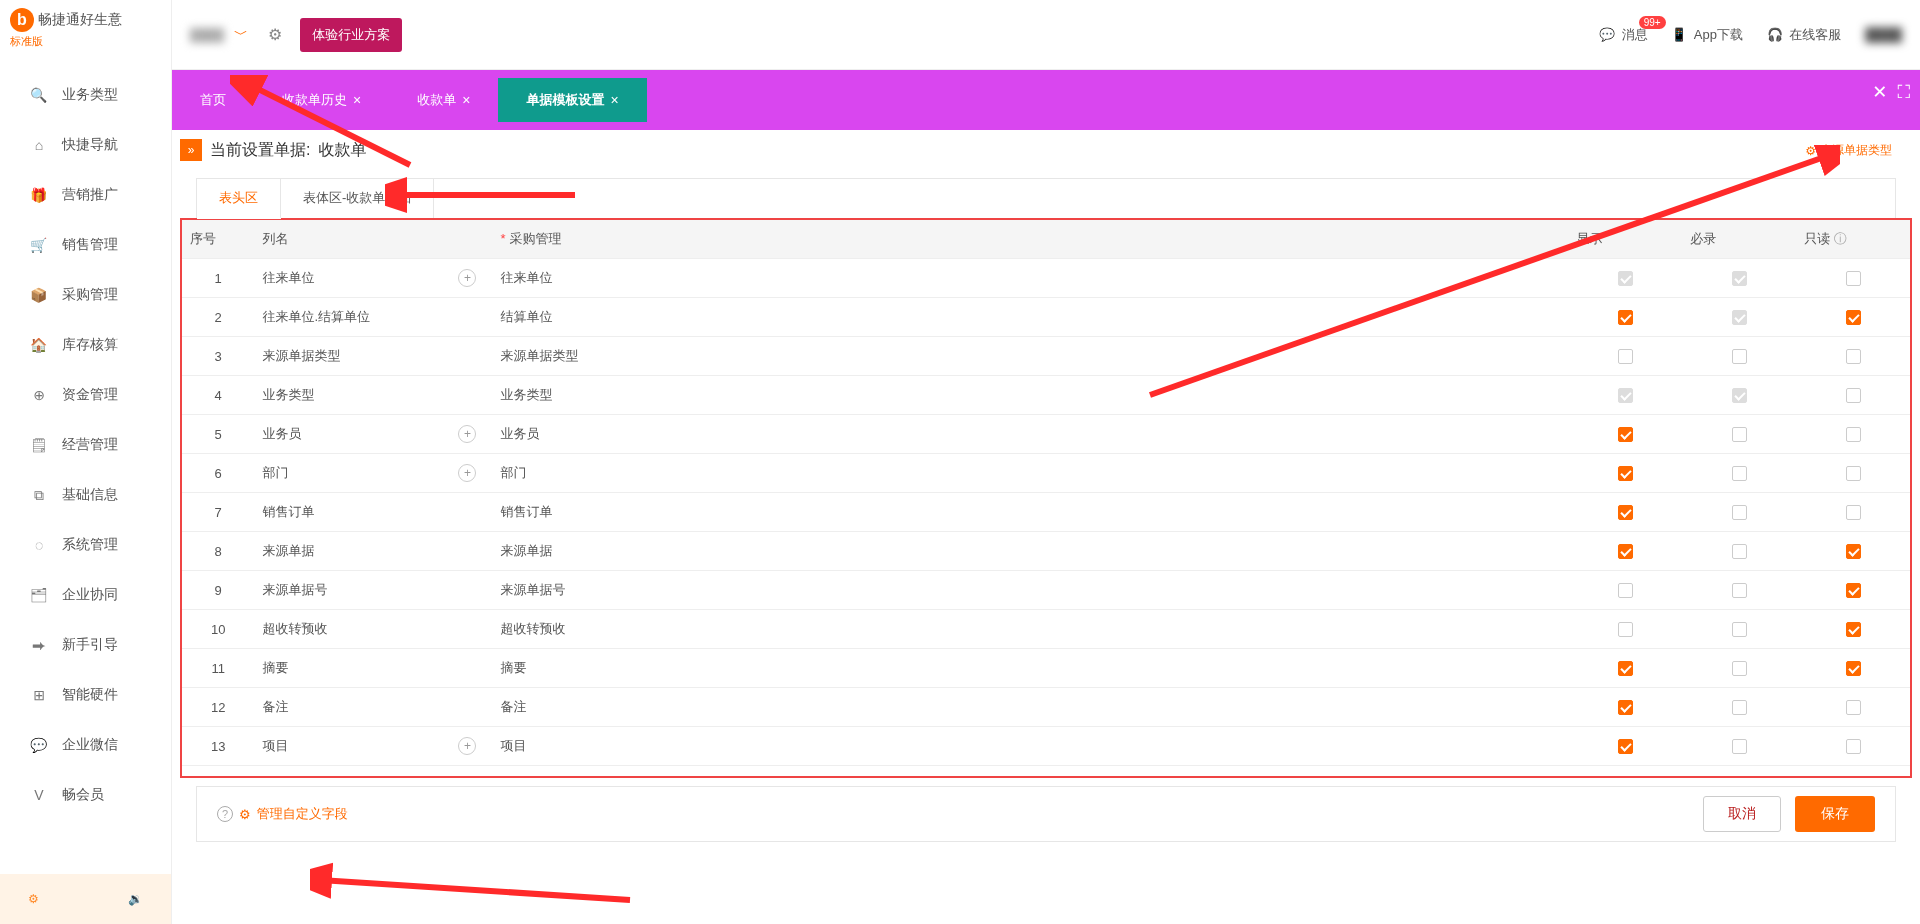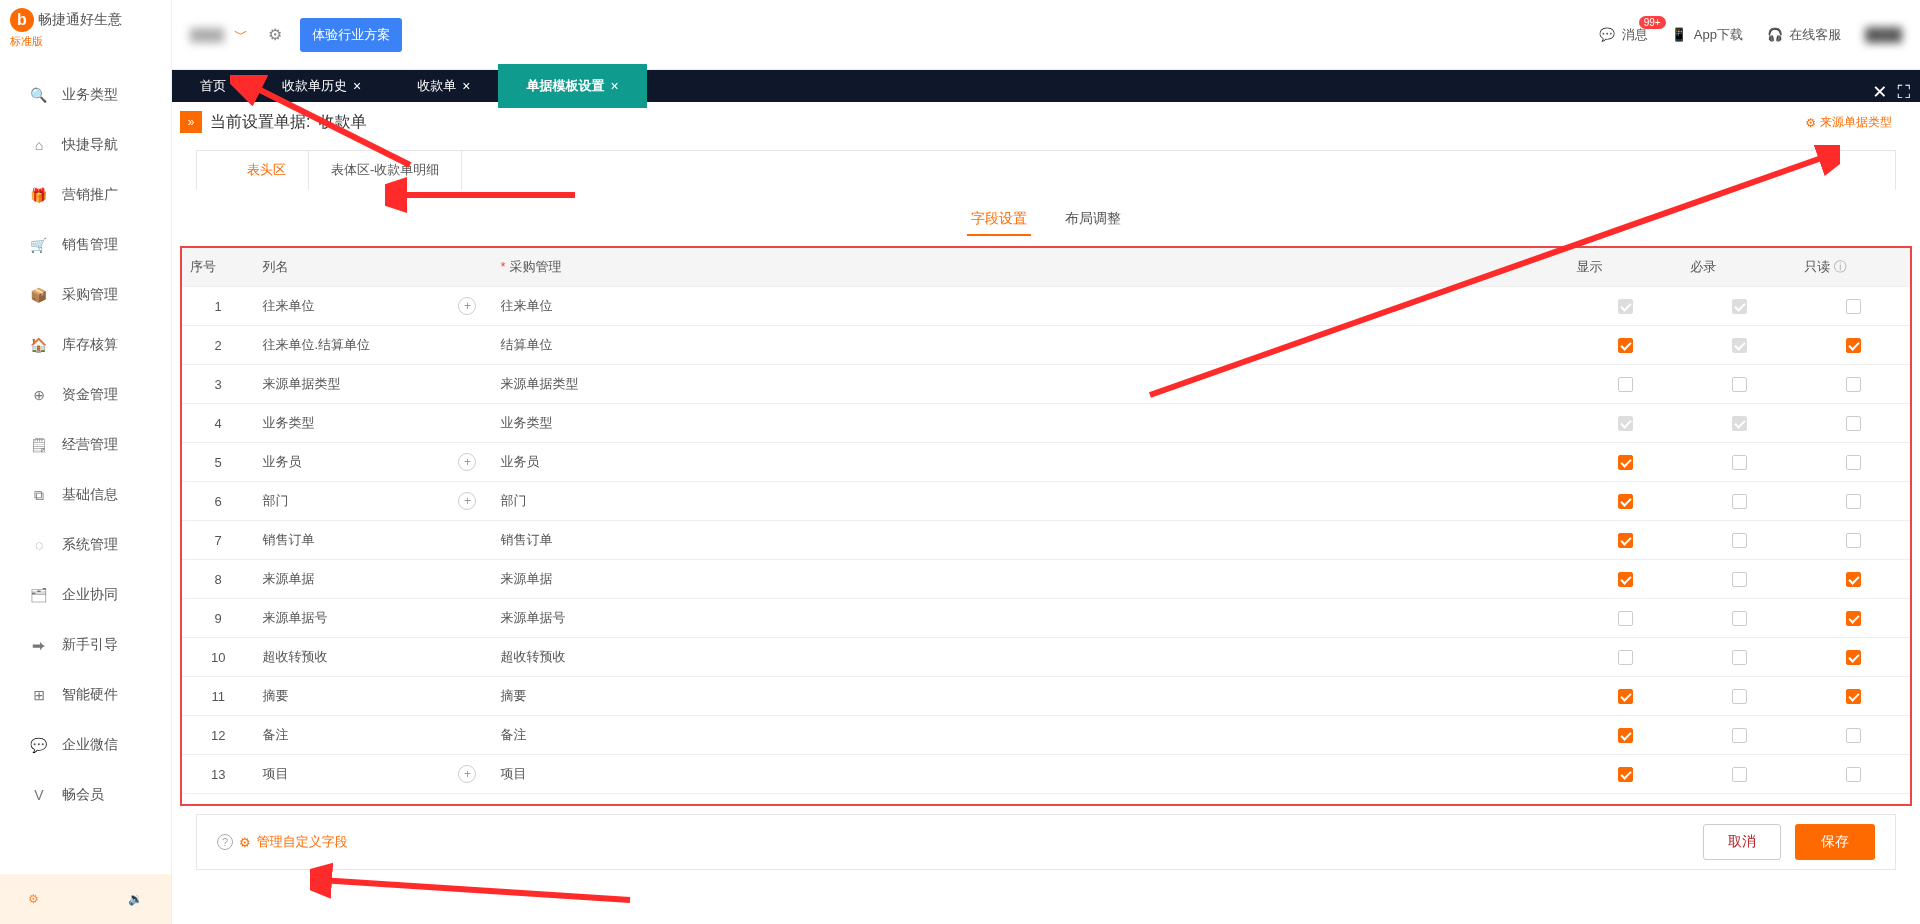--- a/index.html
+++ b/index.html
@@ -23,44 +23,44 @@
 
 
 .main { flex: 1; display: flex; flex-direction: column; }
 
 
 .hdr { height: 70px; border-bottom: 1px solid #eee; display: flex; align-items: center; padding: 0 18px; }
 .company { display: flex; align-items: center; gap: 10px; color: #555; }
 .blur { filter: blur(4px); color: #aaa; }
 .chev-down { color: #ff6a00; font-size: 14px; }
 .gear { color: #888; font-size: 16px; margin-left: 10px; }
-.btn-orange { background: #3b82f6; color: #fff; border: none; border-radius: 3px; padding: 8px 12px; margin-left: 18px; font-size: 13px; }
+.btn-orange { background: #be185d; color: #fff; border: none; border-radius: 3px; padding: 8px 12px; margin-left: 18px; font-size: 13px; }
 
 .hdr-right { margin-left: auto; display: flex; align-items: center; gap: 24px; }
 .hdr-item { display: flex; align-items: center; gap: 6px; color: #555; font-size: 13px; position: relative; }
 .badge99 { position: absolute; top: -10px; right: -18px; background: #ff4040; color: #fff; border-radius: 9px; font-size: 10px; padding: 1px 5px; }
 
 
-.tabbar { height: 32px; background: #0f172a; display: flex; align-items: center; position: relative; text-align: center; }
+.tabbar { height: 60px; background: #d946ef; display: flex; align-items: center; position: relative; text-align: center; }
 .tab { height: 44px; padding: 0 28px; color: #fff; display: flex; align-items: center; gap: 6px; }
 .tab.active { background: #0f9b8d; }
 .tab .tx { color: #fff; font-size: 13px; }
 .tab.active .tx { font-weight: 600; }
 .tab-close { font-size: 14px; }
 .tabbar-right { position: absolute; right: 10px; top: 0; height: 44px; display: flex; align-items: center; gap: 10px; color: #fff; }
 .tabbar-right span { font-size: 18px; }
 
 
 .setbar { height: 40px; display: flex; align-items: center; padding-left: 8px; position: relative; }
 .collapse-btn { width: 22px; height: 22px; background: #ff6a00; display: flex; align-items: center; justify-content: center; color: #fff; }
 .set-label { margin-left: 8px; color: #333; font-size: 16px; }
 .mem-link { position: absolute; right: 28px; top: 12px; color: #ff6a00; display: flex; align-items: center; gap: 4px; }
 
 
-.areatabs { border: 1px solid #e6e6e6; margin: 8px 24px 0 24px; border-bottom: none; display: flex; background: #fff; padding-left: 28px; }
+.areatabs { border: 1px solid #e6e6e6; margin: 8px 24px 0 24px; border-bottom: none; display: flex; background: #fff; }
 .areatab { padding: 10px 22px; font-size: 13px; color: #555; border-right: 1px solid #e6e6e6; }
 .areatab.active { color: #ff6a00; background: #fff; border-bottom: 2px solid #fff; margin-bottom: -1px; }
 
 
 .subtabs { display: flex; justify-content: center; gap: 30px; padding: 14px 0 10px; }
 .subtab { padding: 6px 4px; font-size: 14px; color: #555; border-bottom: 2px solid transparent; }
 .subtab.active { color: #ff6a00; border-bottom-color: #ff6a00; }
 
 
 .tbl-wrap { margin: 0 8px; border: 2px solid #ef4444; max-height: 560px; overflow: auto; }
@@ -232,24 +232,20 @@
         <span>来源单据类型</span>
       </span>
     </div>
 
     <div style="position:relative;">
       <div class="areatabs">
         <div class="areatab active">表头区</div>
         <div class="areatab">表体区-收款单明细</div>
       </div>
 
-      <div class="subtabs">
-        <div class="subtab active">字段设置</div>
-        <div class="subtab">布局调整</div>
-      </div>
 
       <div class="tbl-wrap">
         <table class="tbl">
           <thead>
             <tr>
               <th class="col-idx">序号</th>
               <th class="col-name">列名</th>
               <th class="col-disp"><span class="req-star">*</span><span>采购管理</span></th>
               <th class="col-chk">显示</th>
               <th class="col-chk">必录</th>

